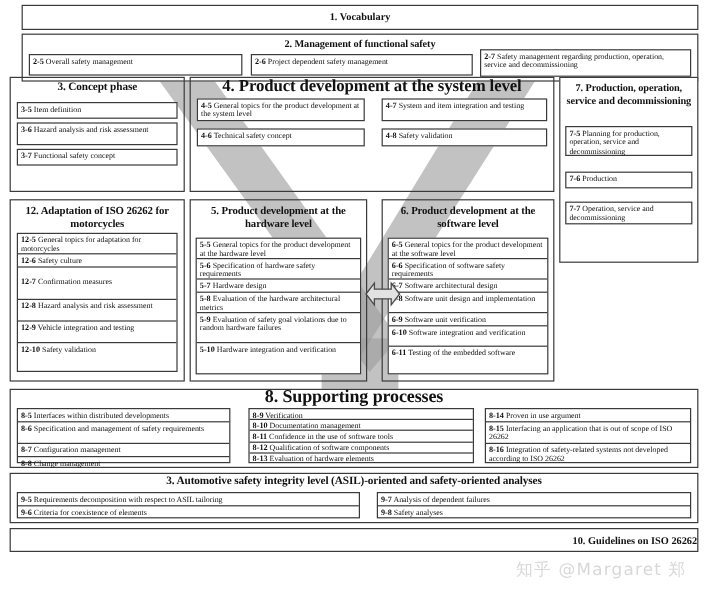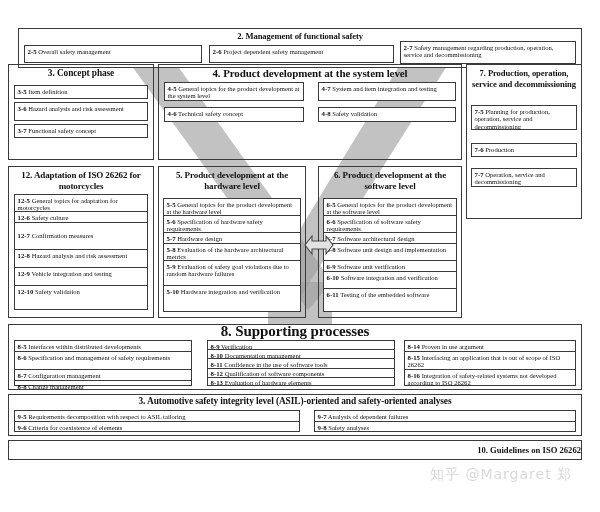--- a/index.html
+++ b/index.html
@@ -97,20 +97,23 @@
 <div class="page">
 
   <div class="vmark">
     <svg width="600" height="272" viewBox="0 0 600 272">
       <polygon points="126,0 172,0 332,224 308,252" fill="#9d9d9d" opacity="0.62"></polygon>
       <polygon points="404,0 452,0 292,252 268,224" fill="#9d9d9d" opacity="0.62"></polygon>
       <rect x="268" y="224" width="64" height="48" fill="#9d9d9d" opacity="0.62"></rect>
     </svg>
   </div>
 
+  <div class="frame fill" style="left:18px;top:4px;width:564px;height:21px;">
+    <div class="bar" style="line-height:19px;">1. Vocabulary</div>
+  </div>
 
   <div class="frame fill" style="left:18px;top:28px;width:564px;height:40px;">
     <div class="ftitle">2. Management of functional safety</div>
   </div>
   <div class="item" style="left:24px;top:45px;width:178px;height:18px;">
     <b>2-5</b> 
     <span>Overall safety management</span>
   </div>
   <div class="item" style="left:209px;top:45px;width:185px;height:18px;">
     <b>2-6</b> 
@@ -131,21 +134,21 @@
   <div class="item" style="left:14px;top:102px;width:134px;height:19px;">
     <b>3-6</b> 
     <span>Hazard analysis and risk assessment</span>
   </div>
   <div class="item" style="left:14px;top:124px;width:134px;height:14px;">
     <b>3-7</b> 
     <span>Functional safety concept</span>
   </div>
 
   <div class="frame" style="left:158px;top:64px;width:304px;height:96px;">
-    <div class="ftitle" style="font-size:11px;padding-top:3px;">4. Product development at the system level</div>
+    <div class="ftitle" style="font-size:14px;padding-top:3px;">4. Product development at the system level</div>
   </div>
   <div class="item" style="left:164px;top:82px;width:140px;height:19px;">
     <b>4-5</b> 
     <span>General topics for the product development at the system level</span>
   </div>
   <div class="item" style="left:164px;top:107px;width:140px;height:15px;">
     <b>4-6</b> 
     <span>Technical safety concept</span>
   </div>
   <div class="item" style="left:318px;top:82px;width:138px;height:19px;">

